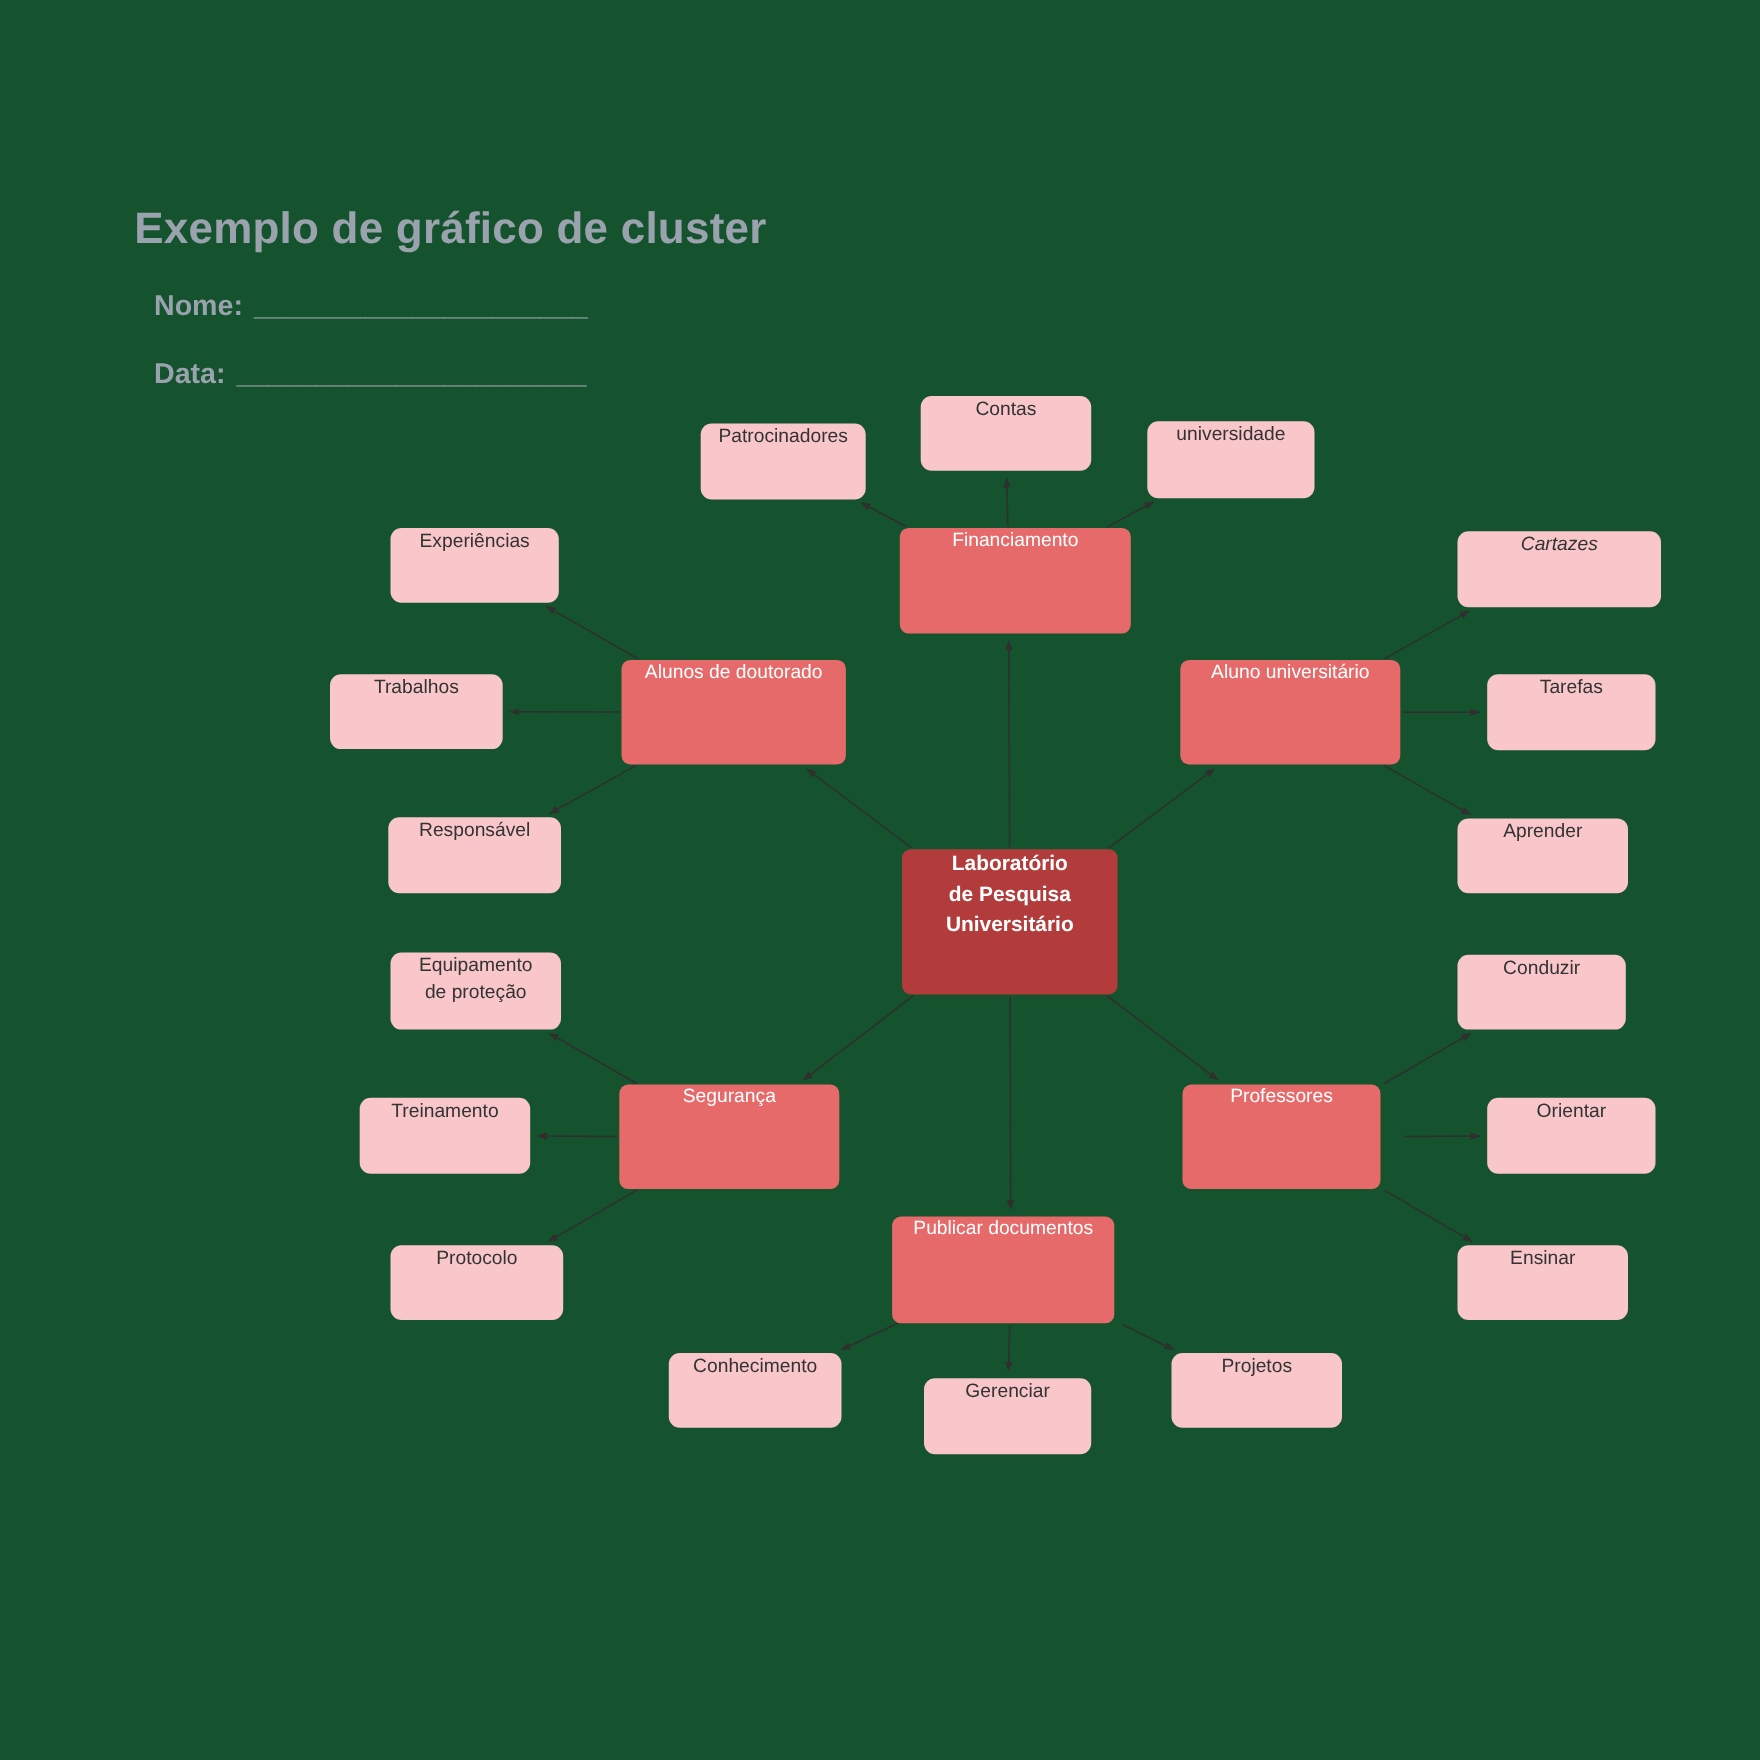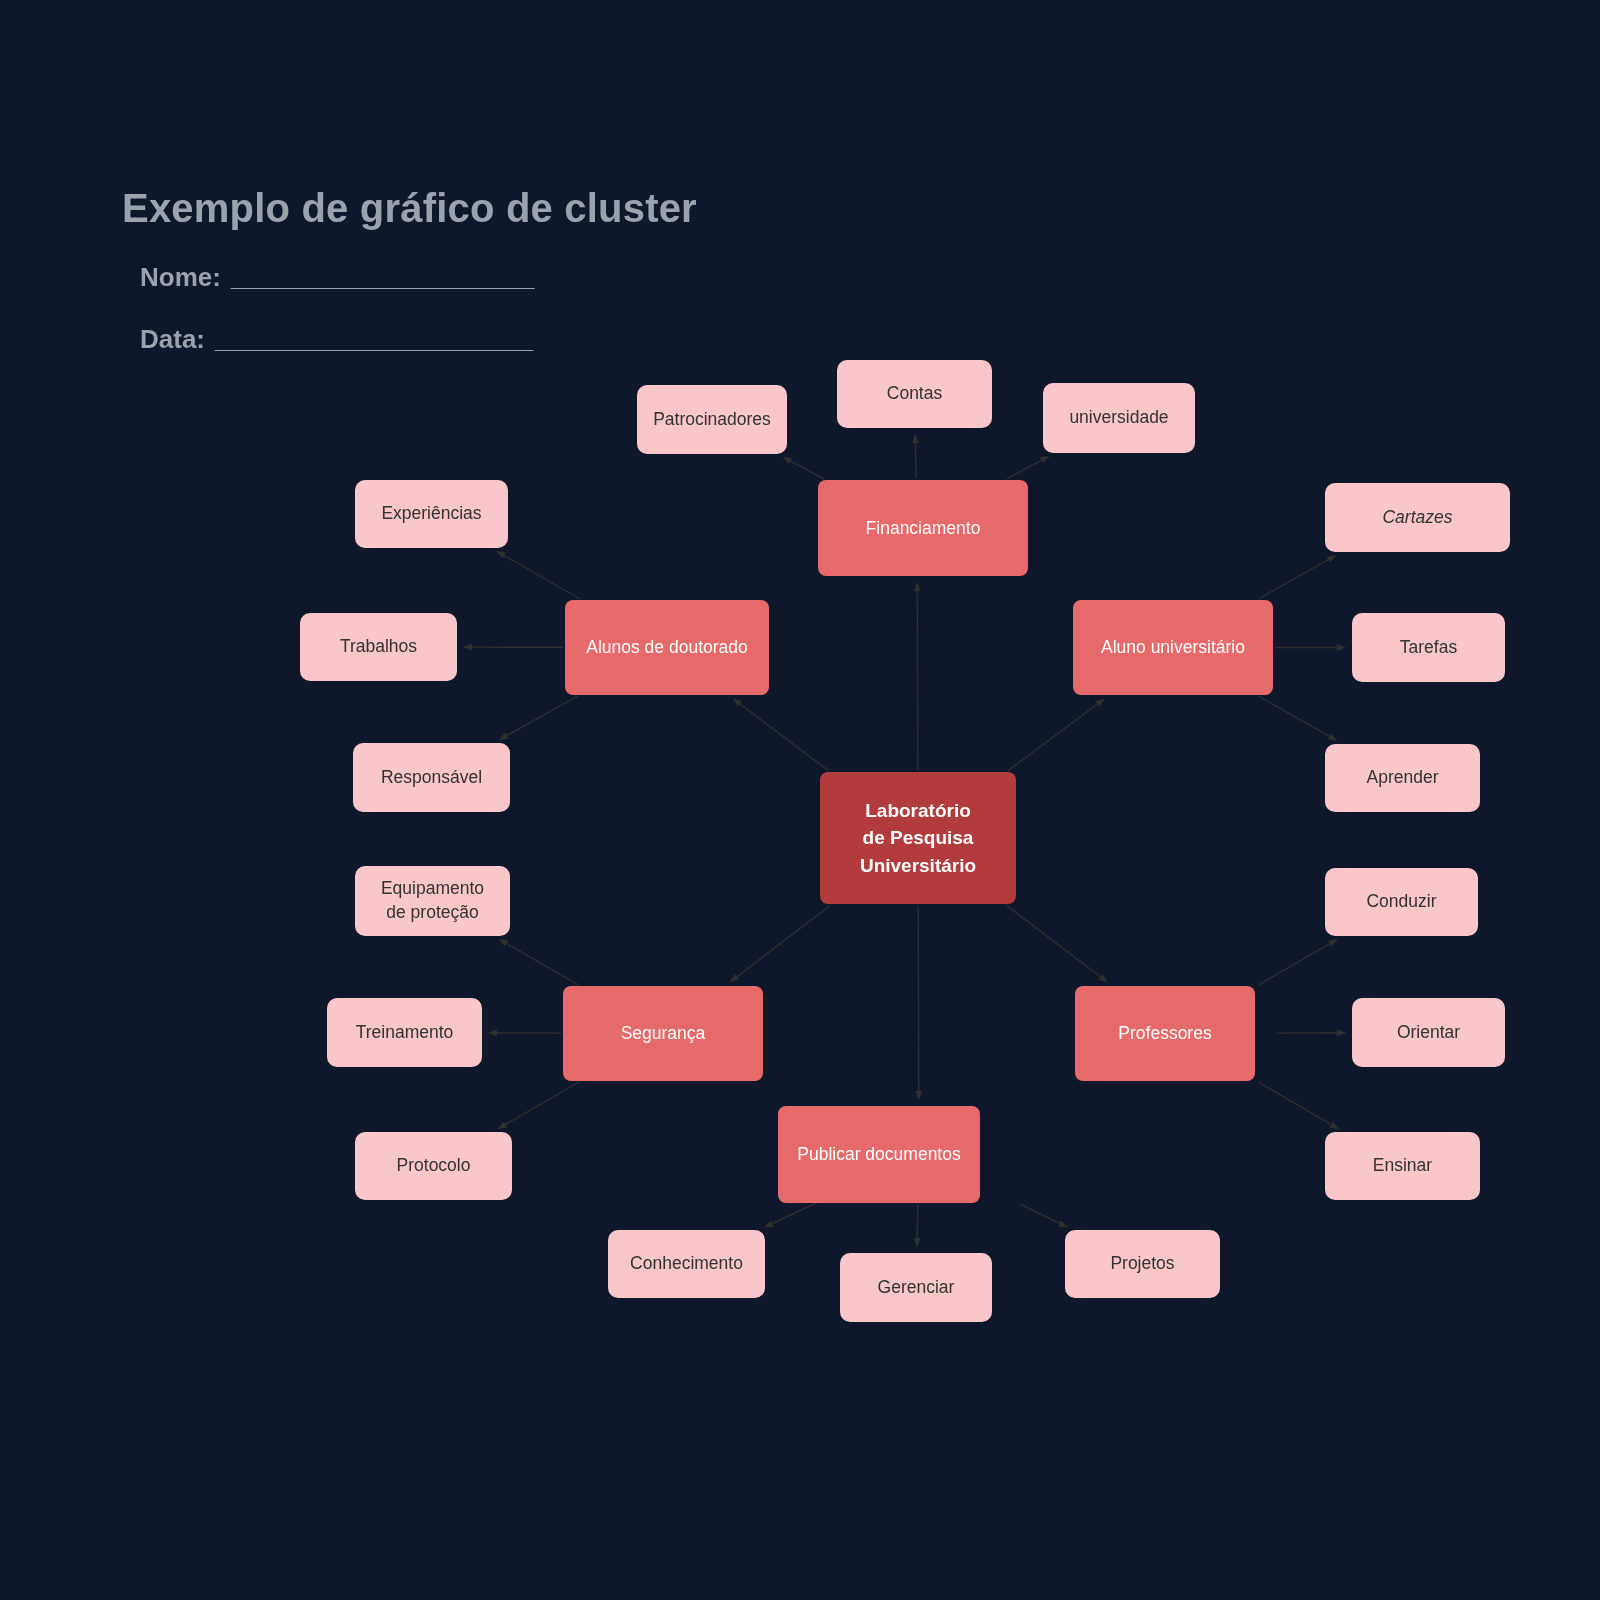--- a/index.html
+++ b/index.html
@@ -5,21 +5,21 @@
   html, body {
     margin: 0;
     padding: 0;
     background: #ffffff;
     font-family: "Liberation Sans", sans-serif;
   }
   .canvas {
     position: relative;
     width: 1600px;
     height: 1600px;
-    background: #0f172a;
+    background: #14532d;
     overflow: hidden;
   }
   .page-title {
     position: absolute;
     left: 122px;
     top: 186px;
     margin: 0;
     font-size: 40px;
     font-weight: 700;
     color: var(--title-gray, #9aa2ae);
@@ -46,21 +46,21 @@
   #nodes-layer {
     position: absolute;
     left: 0;
     top: 0;
     width: 100%;
     height: 100%;
   }
   .node {
     position: absolute;
     display: flex;
-    align-items: center;
+    align-items: flex-start;
     justify-content: center;
     box-sizing: border-box;
     text-align: center;
     cursor: default;
   }
   .node span {
     white-space: pre-line;
     text-align: center;
     padding: 0 8px;
   }
@@ -149,21 +149,21 @@
       </div>
       <div class="node branch" style="left: 1073px; top: 600px; width: 200px; height: 95px;">
         <span>Aluno universitário</span>
       </div>
       <div class="node branch" style="left: 563px; top: 986px; width: 200px; height: 95px;">
         <span>Segurança</span>
       </div>
       <div class="node branch" style="left: 1075px; top: 986px; width: 180px; height: 95px;">
         <span>Professores</span>
       </div>
-      <div class="node branch" style="left: 778px; top: 1106px; width: 202px; height: 97px;">
+      <div class="node branch" style="left: 811px; top: 1106px; width: 202px; height: 97px;">
         <span>Publicar documentos</span>
       </div>
       <div class="node leaf" style="left: 637px; top: 385px; width: 150px; height: 69px;">
         <span>Patrocinadores</span>
       </div>
       <div class="node leaf" style="left: 837px; top: 360px; width: 155px; height: 68px;">
         <span>Contas</span>
       </div>
       <div class="node leaf" style="left: 1043px; top: 383px; width: 152px; height: 70px;">
         <span>universidade</span>

